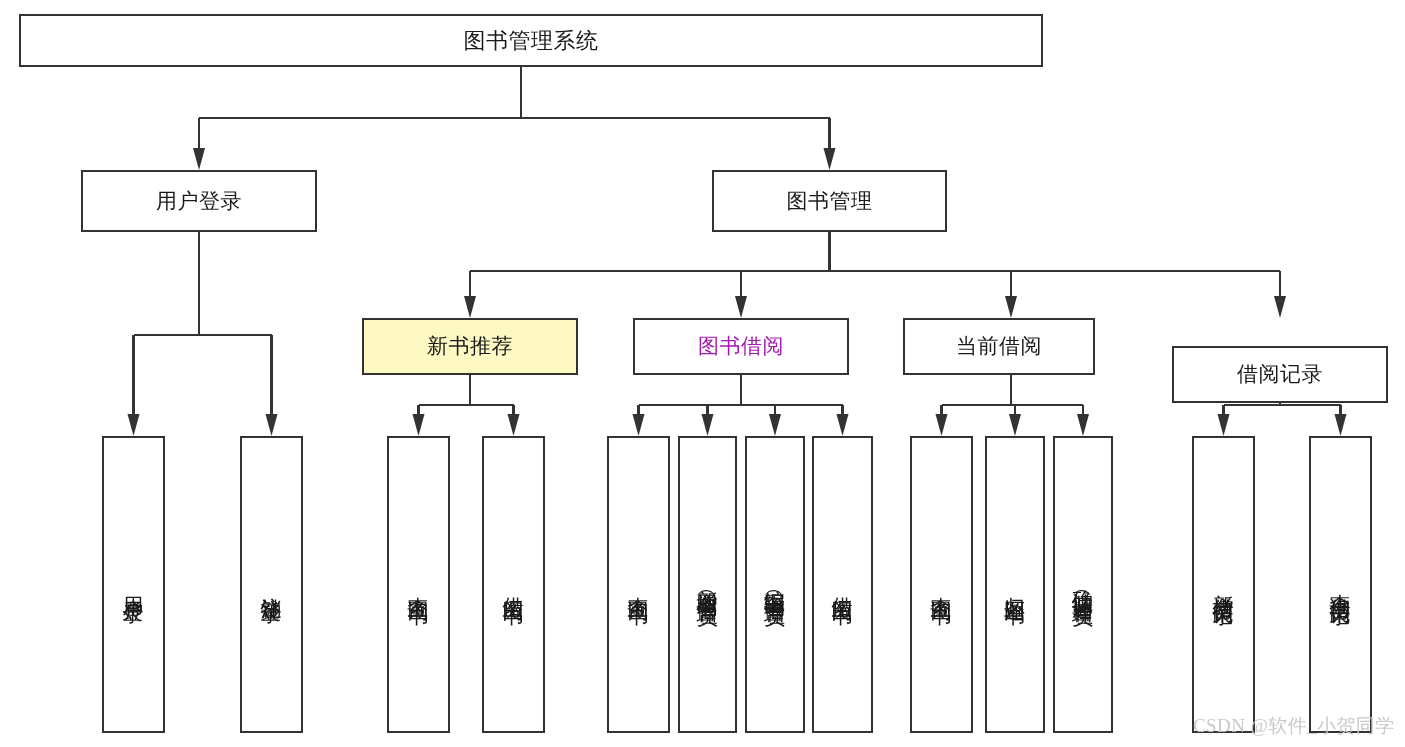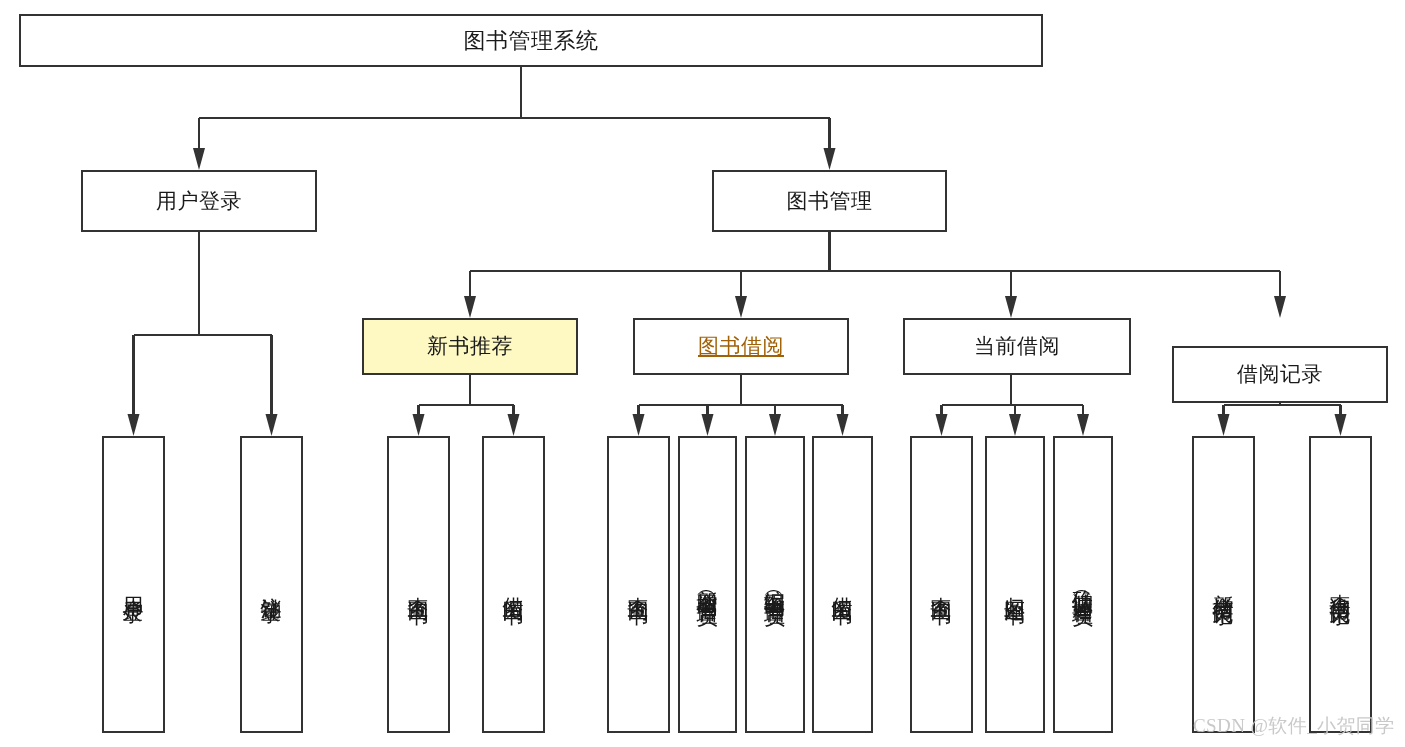--- a/index.html
+++ b/index.html
@@ -128,23 +128,23 @@
       <div class="node horizontal" style="left: 81px; top: 170px; width: 236px; height: 62px; border-color: rgb(51, 51, 51); background: rgb(255, 255, 255);">
         <span class="node-label" style="color: rgb(26, 26, 26);">用户登录</span>
       </div>
       <div class="node horizontal" style="left: 712px; top: 170px; width: 235px; height: 62px; border-color: rgb(51, 51, 51); background: rgb(255, 255, 255);">
         <span class="node-label" style="color: rgb(26, 26, 26);">图书管理</span>
       </div>
       <div class="node horizontal" style="left: 362px; top: 318px; width: 216px; height: 57px; border-color: rgb(51, 51, 51); background: #fef9c3;">
         <span class="node-label" style="color: rgb(26, 26, 26);">新书推荐</span>
       </div>
       <div class="node horizontal" style="left: 633px; top: 318px; width: 216px; height: 57px; border-color: rgb(51, 51, 51); background: rgb(255, 255, 255);">
-        <span class="node-label" style="color: #a16207; text-decoration: underline;">图书借阅</span>
+        <span class="node-label" style="color: #a21caf;">图书借阅</span>
       </div>
-      <div class="node horizontal" style="left: 903px; top: 318px; width: 228px; height: 57px; border-color: rgb(51, 51, 51); background: rgb(255, 255, 255);">
+      <div class="node horizontal" style="left: 903px; top: 318px; width: 192px; height: 57px; border-color: rgb(51, 51, 51); background: rgb(255, 255, 255);">
         <span class="node-label" style="color: rgb(26, 26, 26);">当前借阅</span>
       </div>
       <div class="node horizontal" style="left: 1172px; top: 318px; width: 216px; height: 57px; border-color: rgb(51, 51, 51); background: rgb(255, 255, 255); margin-top: 28px;">
         <span class="node-label" style="color: rgb(26, 26, 26);">借阅记录</span>
       </div>
       <div class="node vertical" style="left: 102px; top: 436px; width: 63px; height: 297px; border-color: rgb(51, 51, 51); background: rgb(255, 255, 255);">
         <span class="node-label" style="color: rgb(26, 26, 26);">用户登录</span>
       </div>
       <div class="node vertical" style="left: 240px; top: 436px; width: 63px; height: 297px; border-color: rgb(51, 51, 51); background: rgb(255, 255, 255);">
         <span class="node-label" style="color: rgb(26, 26, 26);">注销登录</span>

